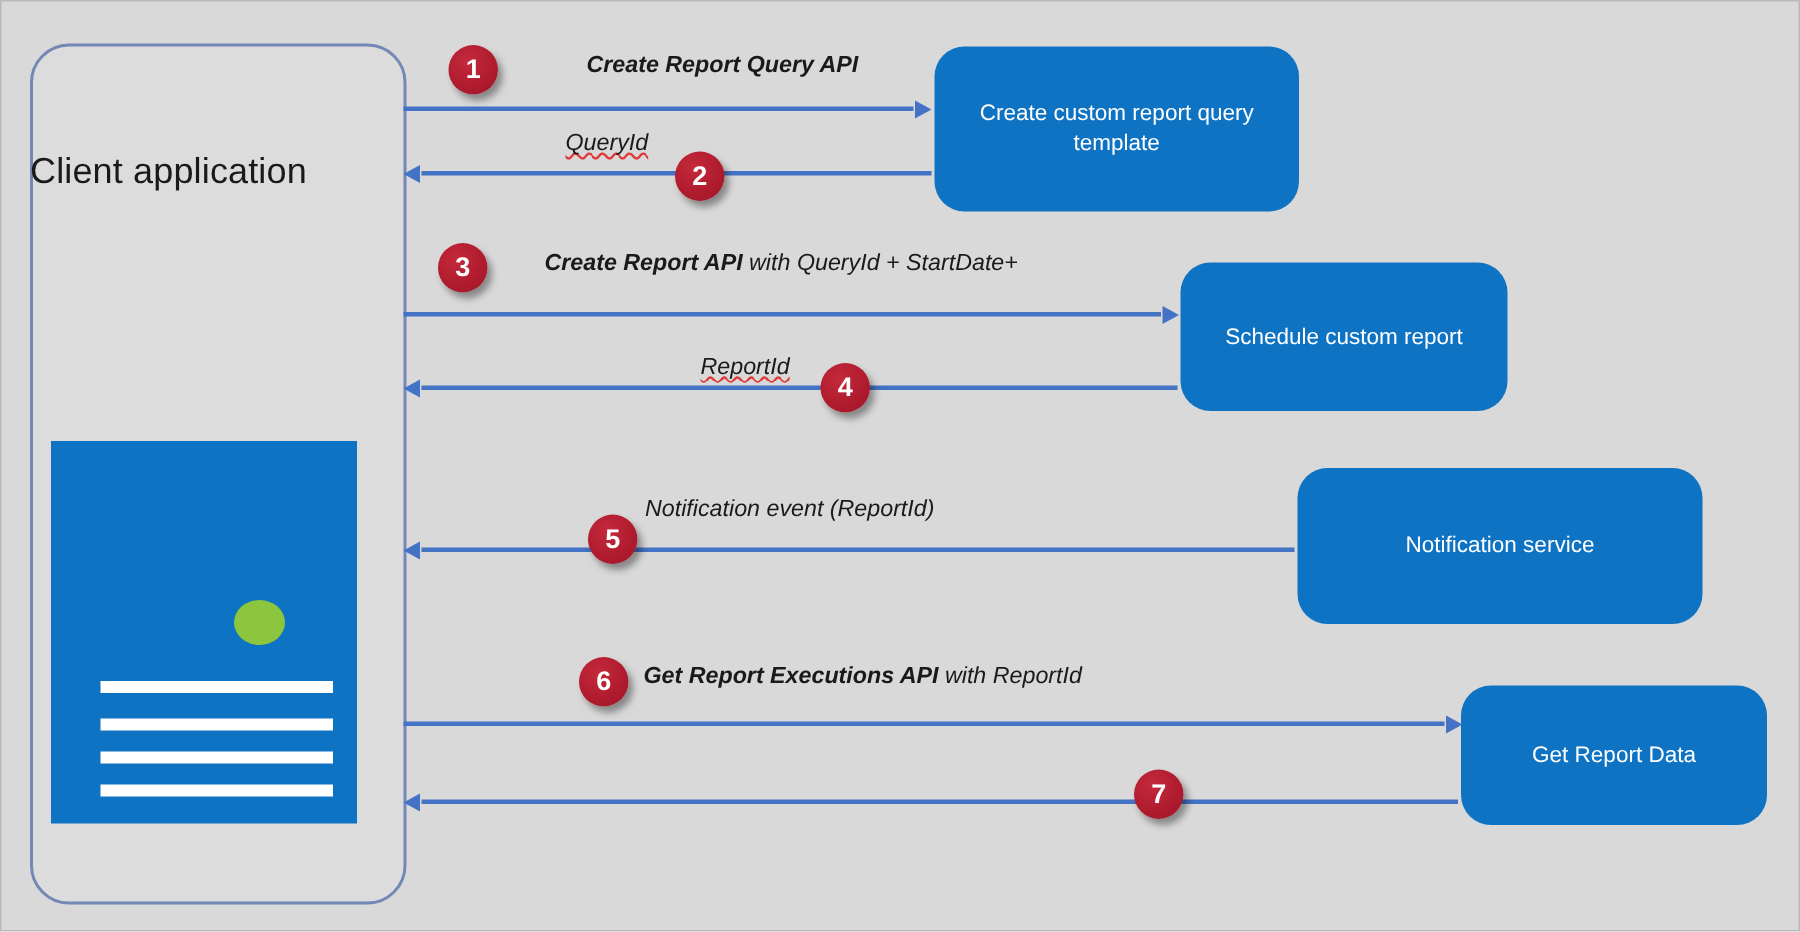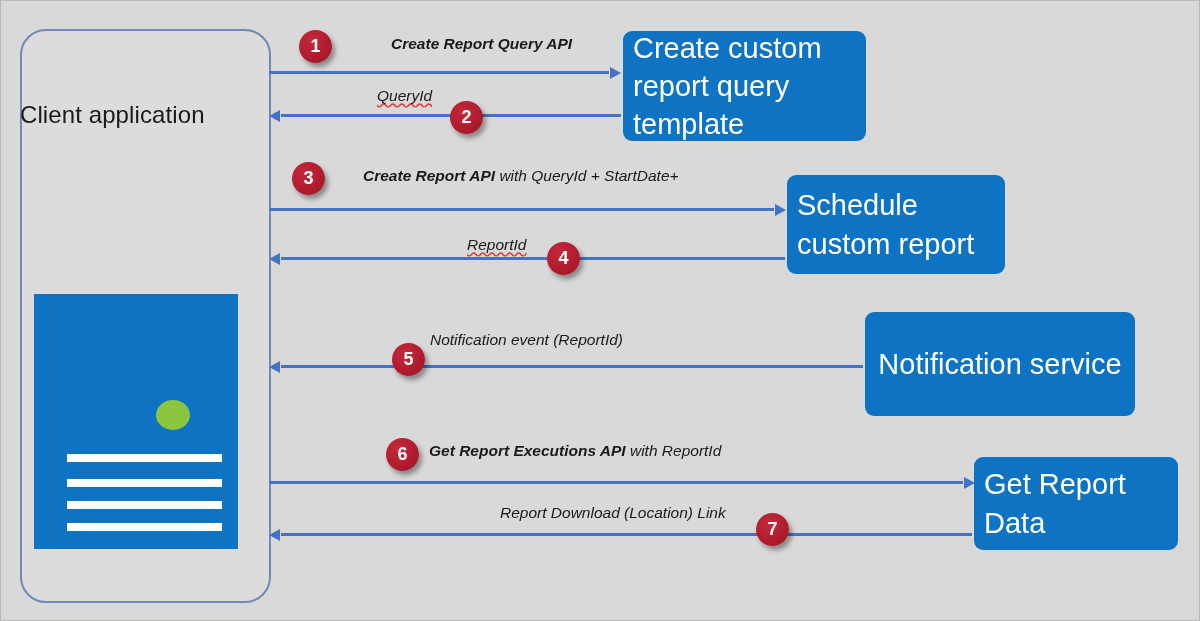--- a/index.html
+++ b/index.html
@@ -72,26 +72,27 @@
   }
   .doc-line.l1 { top: 453px; }
   .doc-line.l2 { top: 478px; }
   .doc-line.l3 { top: 500px; }
   .doc-line.l4 { top: 522px; }
 
   
   .svc-box {
     position: absolute;
     background: #0f73c4;
-    border-radius: 9px;
+    border-radius: 20px;
     color: #ffffff;
     display: flex;
     align-items: center;
     justify-content: center;
-    font-size: 29px;
+    text-align: center;
+    font-size: 15px;
     line-height: 1.32;
     padding: 4px 10px;
     box-sizing: border-box;
   }
   .svc-create  { left: 622px;  top: 30px;  width: 243px; height: 110px; }
   .svc-schedule{ left: 786px;  top: 174px; width: 218px; height: 99px; }
   .svc-notify  { left: 864px;  top: 311px; width: 270px; height: 104px; }
   .svc-getdata { left: 973px;  top: 456px; width: 204px; height: 93px; }
 
   
@@ -231,17 +232,14 @@
   </div>
 
   <div class="label label-5">
     <span>Notification event (ReportId)</span>
   </div>
 
   <div class="label label-6">
     <b>Get Report Executions API</b><span> with ReportId</span>
   </div>
 
-  <div class="label label-7">
-    <span>Report Download (Location) Link</span>
-  </div>
 
 </div>
 
 </body></html>

